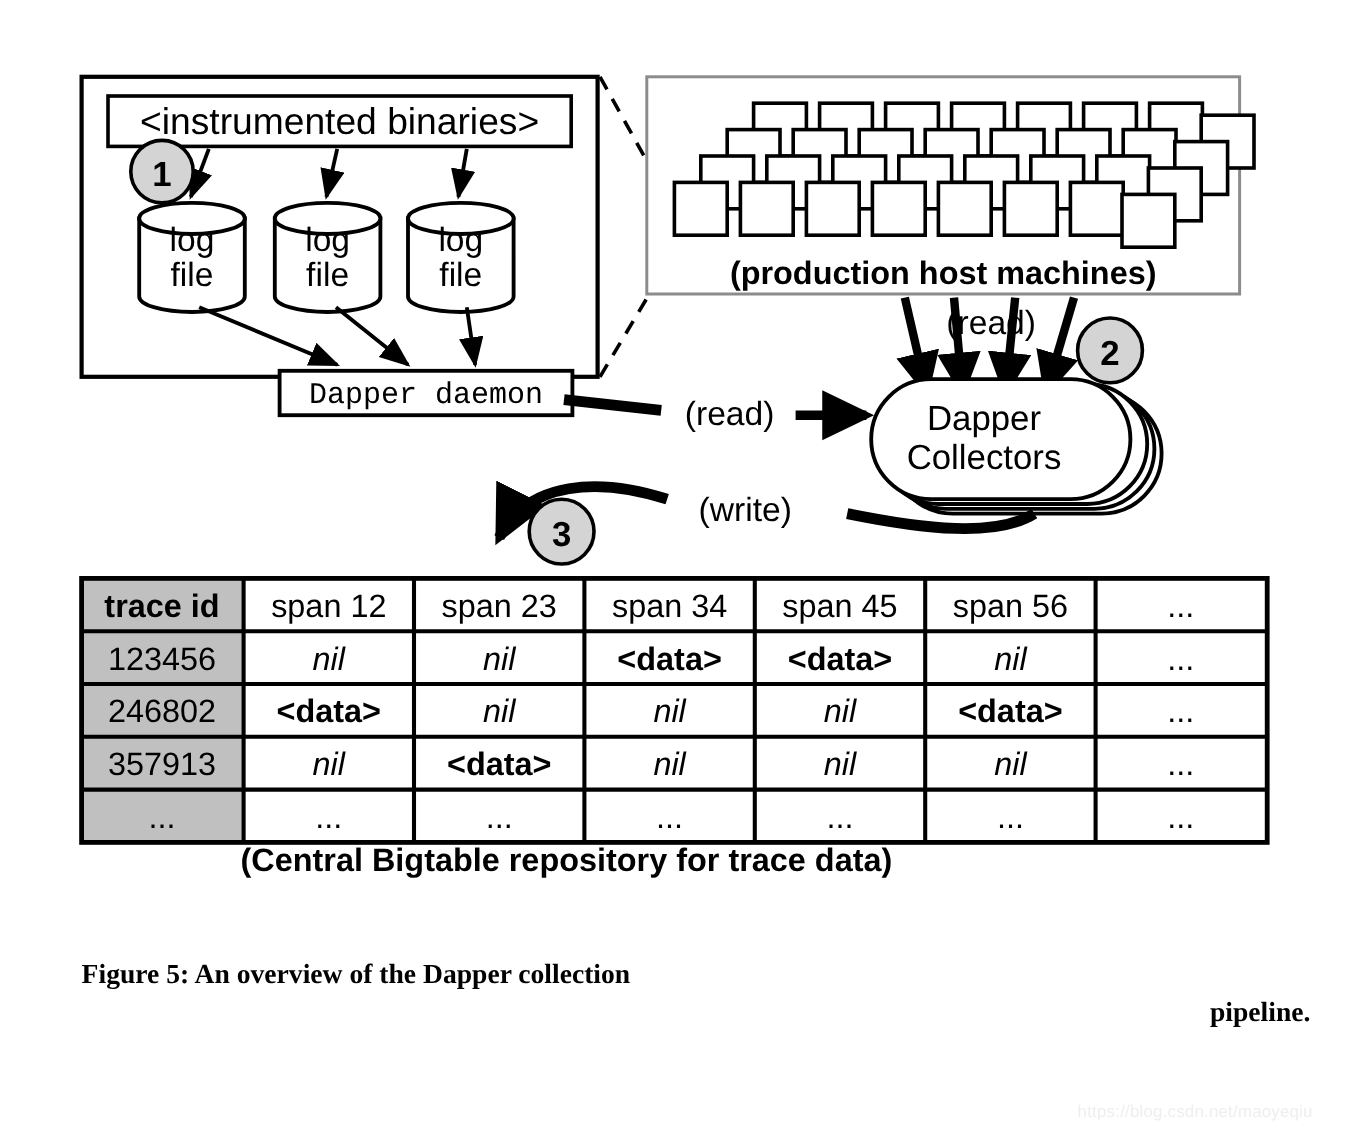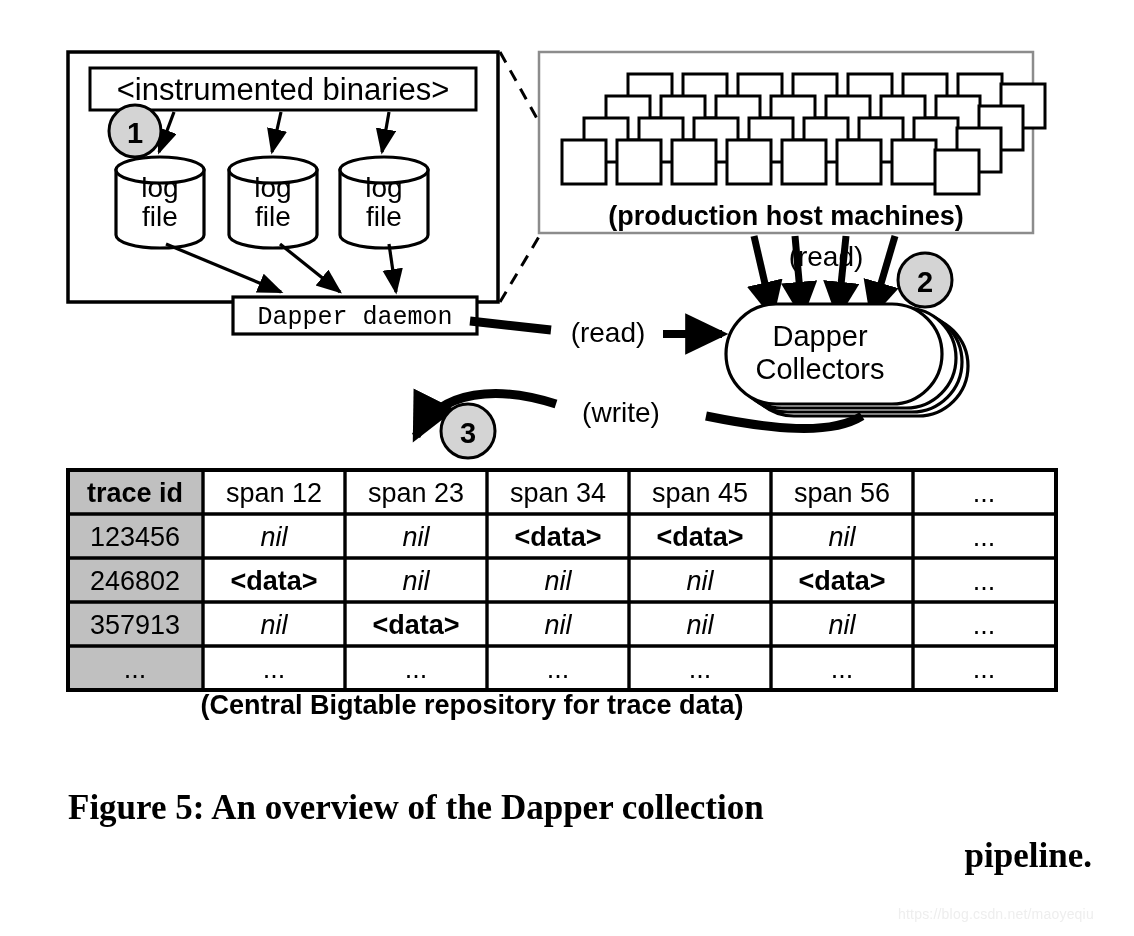--- a/index.html
+++ b/index.html
@@ -10,21 +10,21 @@
   body {
     width: 1134px;
     height: 936px;
     position: relative;
     overflow: hidden;
     font-family: "Liberation Sans", sans-serif;
     color: #000000;
   }
   #figure-root {
     position: absolute;
-    left: 0; top: 4px;
+    left: 0; top: 16px;
     width: 1134px;
     height: 916px;
   }
   svg.diagram {
     position: absolute;
     left: 0; top: 0;
     width: 1134px;
     height: 936px;
   }
   .lbl {
@@ -40,21 +40,21 @@
   .italic {
     font-style: italic;
   }
   .caption {
     position: absolute;
     left: 68px;
     top: 780px;
     width: 1024px;
     font-family: "Liberation Serif", serif;
     font-weight: bold;
-    font-size: 35px;
+    font-size: 23px;
     line-height: 1.38;
     text-align: justify;
     color: #000;
   }
   .caption .line2 { text-align: right; }
   .watermark {
     position: absolute;
     left: 898px;
     top: 902px;
     font-family: "Liberation Sans", sans-serif;

